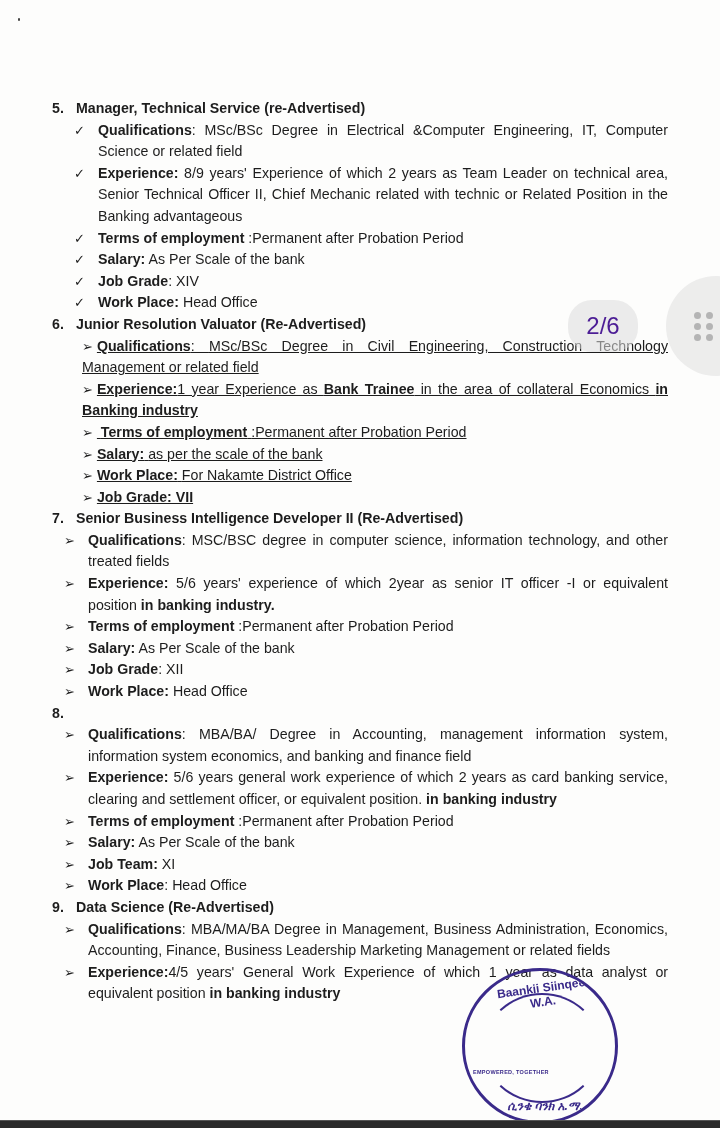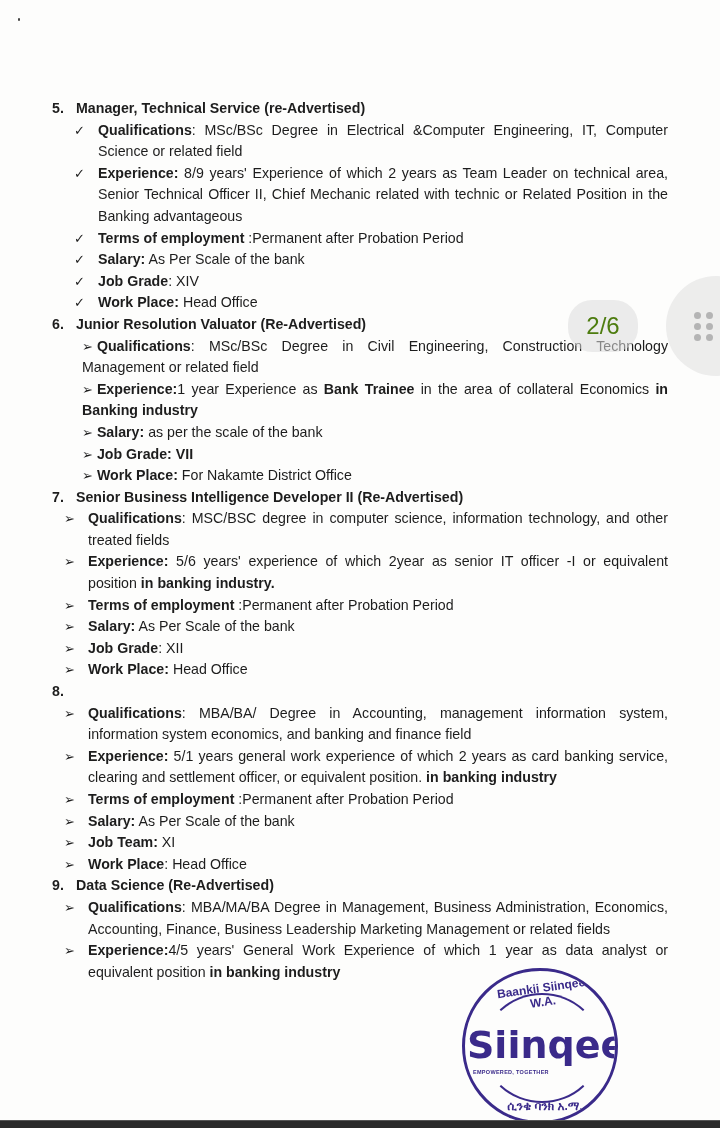--- a/index.html
+++ b/index.html
@@ -27,29 +27,29 @@
   .item-text { flex: 1; text-align: justify; }
   .lbl { font-weight: bold; }
   .strong { font-weight: bold; }
 
   
   .j5 .items { padding-left: 22px; }
   
   .j6 .items { padding-left: 30px; }
   .j6 .item { display: block; text-align: justify; }
   .j6 .bullet { display: inline; width: auto; margin-right: 4px; }
-  .j6 .item-text { display: inline; }
+  .j6 .item-text { display: inline; text-decoration: underline; }
   
   .j7 .items, .j8 .items, .j9 .items { padding-left: 12px; }
   .j7 .bullet, .j8 .bullet, .j9 .bullet { width: 24px; }
 
   .page-indicator {
     position: absolute; left: 568px; top: 300px; width: 70px; height: 52px;
     background: rgba(220,220,220,0.55); border-radius: 24px;
-    text-align: center; font-size: 24px; line-height: 52px; color: #4d7c0f;
+    text-align: center; font-size: 24px; line-height: 52px; color: #4c1d95;
   }
   .handle {
     position: absolute; left: 666px; top: 276px; width: 100px; height: 100px;
     background: rgba(230,230,230,0.7); border-radius: 50%;
   }
   .dots { position: absolute; left: 28px; top: 36px; width: 22px; height: 30px; }
   .dots span { position: absolute; width: 7px; height: 7px; border-radius: 50%; background: #b4b4b4; }
 
   .stamp {
     position: absolute; left: 462px; top: 968px; width: 156px; height: 156px;
@@ -57,21 +57,21 @@
     color: #3a2a8a; overflow: hidden;
   }
   .stamp-inner {
     position: absolute; left: 18px; top: 22px; width: 114px; height: 106px;
     border: 2px solid #3a2a8a; border-radius: 50%;
     border-left-color: transparent; border-right-color: transparent;
   }
   .stamp-top { position: absolute; left: 22px; top: 10px; width: 110px; text-align: center; font-size: 12px; font-weight: bold; transform: rotate(-8deg); }
   .stamp-brand { position: absolute; left: 2px; top: 52px; width: 150px; text-align: center; font-size: 38px; font-weight: bold; letter-spacing: 0px; font-family: "DejaVu Sans", sans-serif; }
   .stamp-tag { position: absolute; left: 8px; top: 98px; font-size: 5.5px; font-weight: bold; letter-spacing: 0.3px; }
-  .stamp-bottom { position: absolute; left: 30px; top: 128px; width: 100px; text-align: center; font-size: 12px; font-weight: bold; }
+  .stamp-bottom { position: absolute; left: 30px; top: 128px; width: 100px; text-align: center; font-size: 12px; font-weight: bold; font-style: italic; }
 
   .bottom-bar {
     position: absolute; left: 0; top: 1120px; width: 720px; height: 8px;
     background: #2a2a2a; border-top: 1px solid #555;
   }
 </style>
 </head>
 <body>
 
 <div class="page">
@@ -113,23 +113,24 @@
     </div>
 
     <div class="job j6">
       <div class="job-title">
         <span class="job-num">6.</span>
         <span>Junior Resolution Valuator (Re-Advertised)</span>
       </div>
       <ul class="items">
         <li class="item"><span class="bullet">➢</span><span class="item-text"><span class="lbl">Qualifications</span><span>: </span><span>MSc/BSc  Degree in Civil Engineering, Construction Technology Management or related field</span></span></li>
         <li class="item"><span class="bullet">➢</span><span class="item-text"><span class="lbl">Experience:</span><span>1 year Experience as </span><span class="strong">Bank Trainee</span><span> in the area of collateral Economics </span><span class="strong">in Banking industry</span></span></li>
+        <li class="item"><span class="bullet">➢</span><span class="item-text">&nbsp;<span class="lbl">Terms of employment</span><span> </span><span>:Permanent after Probation Period</span></span></li>
         <li class="item"><span class="bullet">➢</span><span class="item-text"><span class="lbl">Salary:</span><span> </span><span>as per the scale of the bank</span></span></li>
+        <li class="item"><span class="bullet">➢</span><span class="item-text"><span class="lbl">Work Place:</span><span> </span><span>For Nakamte District Office</span></span></li>
         <li class="item"><span class="bullet">➢</span><span class="item-text"><span class="lbl">Job Grade: VII</span></span></li>
-        <li class="item"><span class="bullet">➢</span><span class="item-text"><span class="lbl">Work Place:</span><span> </span><span>For Nakamte District Office</span></span></li>
       </ul>
     </div>
 
     <div class="job j7">
       <div class="job-title">
         <span class="job-num">7.</span>
         <span>Senior Business Intelligence Developer II (Re-Advertised)</span>
       </div>
       <ul class="items">
         <li class="item">
@@ -163,21 +164,21 @@
       <div class="job-title">
         <span class="job-num">8.</span>
       </div>
       <ul class="items">
         <li class="item">
             <span class="bullet">➢</span>
             <span class="item-text"><span class="lbl">Qualifications</span><span>: </span><span>MBA/BA/ Degree in Accounting, management information system, information system economics, and banking and finance field</span></span>
           </li>
         <li class="item">
             <span class="bullet">➢</span>
-            <span class="item-text"><span class="lbl">Experience:</span><span> </span><span>5/1 years general work experience of which 2 years as card banking service, clearing and settlement officer, or equivalent position. </span><span class="strong">in banking industry</span></span>
+            <span class="item-text"><span class="lbl">Experience:</span><span> </span><span>5/6 years general work experience of which 2 years as card banking service, clearing and settlement officer, or equivalent position. </span><span class="strong">in banking industry</span></span>
           </li>
         <li class="item">
             <span class="bullet">➢</span>
             <span class="item-text"><span class="lbl">Terms of employment</span><span> </span><span>:Permanent after Probation Period</span></span>
           </li>
         <li class="item">
             <span class="bullet">➢</span>
             <span class="item-text"><span class="lbl">Salary:</span><span> </span><span>As Per Scale of the bank</span></span>
           </li>
         <li class="item">
@@ -205,21 +206,20 @@
             <span class="bullet">➢</span>
             <span class="item-text"><span class="lbl">Experience:</span><span>4/5 years' General  Work Experience of which 1 year as data analyst or equivalent position </span><span class="strong">in banking industry</span></span>
           </li>
       </ul>
     </div>
   </div>
 
   <div class="stamp">
     <div class="stamp-inner"></div>
     <div class="stamp-top">Baankii Siinqee W.A.</div>
-    <div class="stamp-brand">Siinqee</div>
     <div class="stamp-tag">EMPOWERED, TOGETHER</div>
     <div class="stamp-bottom">ሲንቄ ባንክ አ.ማ.</div>
   </div>
 </div>
 
 <div class="page-indicator">2/6</div>
 <div class="handle">
   <div class="dots">
     <span style="left:0;top:0"></span>
       <span style="left:12px;top:0"></span>

